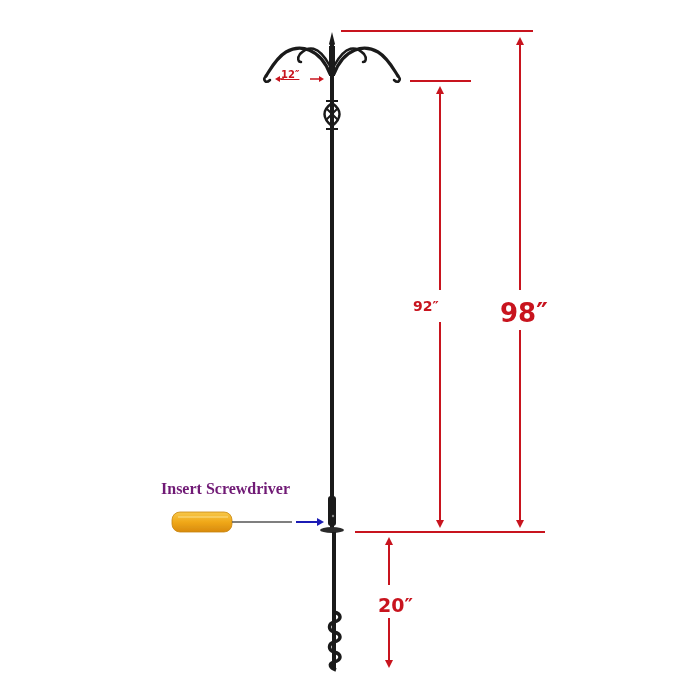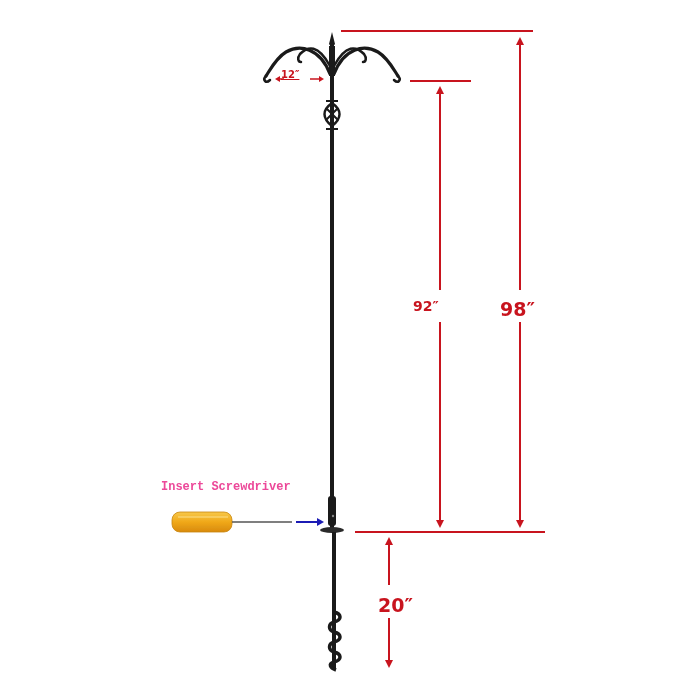--- a/index.html
+++ b/index.html
@@ -1,23 +1,23 @@
 <!DOCTYPE html>
 <html><head>
   <meta charset="utf-8">
   <style>
     html, body { margin: 0; padding: 0; background: #ffffff; }
     body { width: 700px; height: 700px; position: relative; overflow: hidden; font-family: "DejaVu Sans", sans-serif; }
     svg.diagram { position: absolute; left: 0; top: 0; width: 700px; height: 700px; }
     .dim-label { position: absolute; color: #c8141e; font-weight: bold; font-family: "DejaVu Sans", sans-serif; background: #ffffff; padding: 2px 0; }
     .dim-92 { left: 413px; top: 296px; font-size: 14px; }
-    .dim-98 { left: 500px; top: 296px; font-size: 19px; }
+    .dim-98 { left: 500px; top: 296px; font-size: 26px; }
     .dim-20 { left: 378px; top: 592px; font-size: 19px; }
     .dim-12 { left: 281px; top: 69px; font-size: 10px; padding: 0; background: transparent; text-decoration: underline; }
-    .instruction { position: absolute; left: 161px; top: 480px; color: #ec4899; font-weight: bold; font-size: 12px; font-family: Liberation Mono, monospace; }
+    .instruction { position: absolute; left: 161px; top: 480px; color: #701a75; font-weight: bold; font-size: 16px; font-family: Liberation Serif, serif; }
   </style>
 </head>
 <body>
 
 <svg class="diagram" viewBox="0 0 700 700" xmlns="http://www.w3.org/2000/svg">
 
   <g>
     <line x1="332" y1="40" x2="332" y2="528" stroke="#1a1a1a" stroke-width="4"></line>
 
     <path d="M332 32 L335 44 L332 48 L329 44 Z" fill="#1a1a1a"></path>

